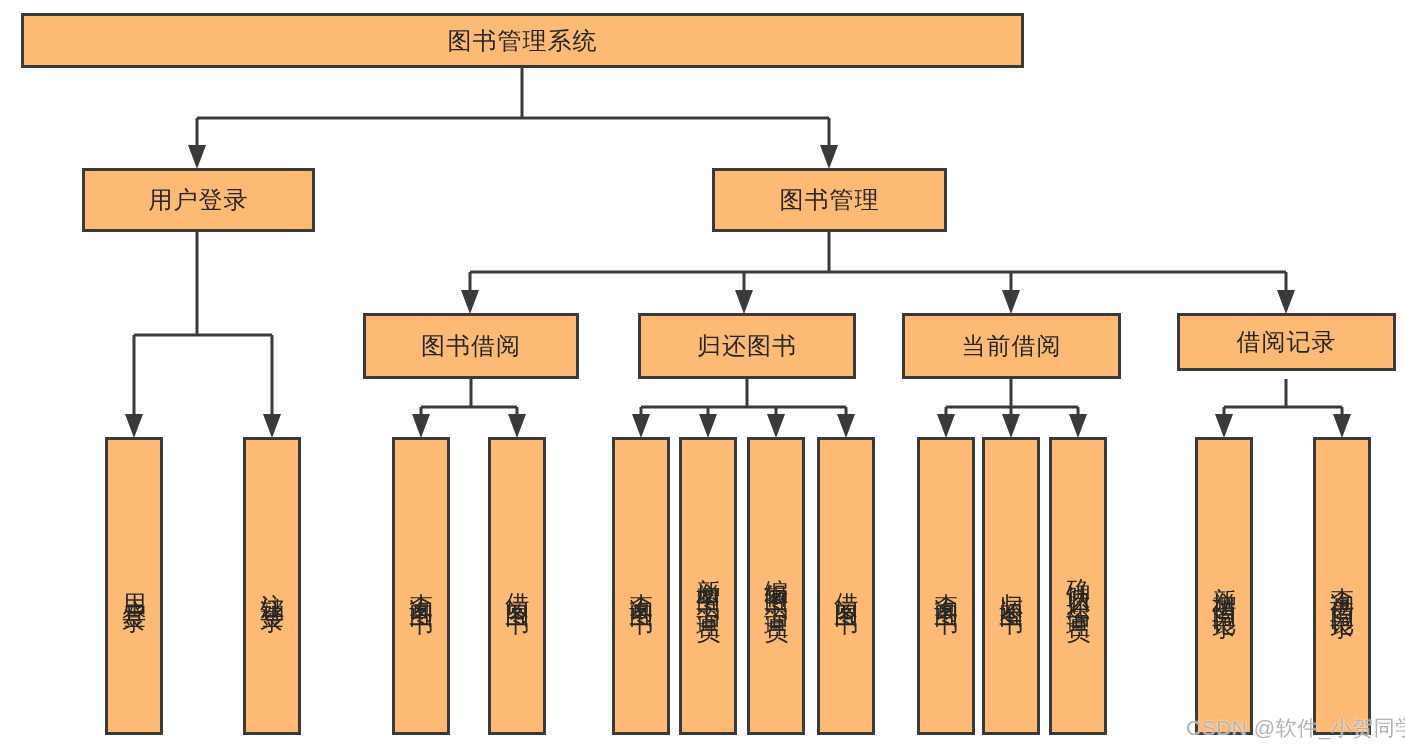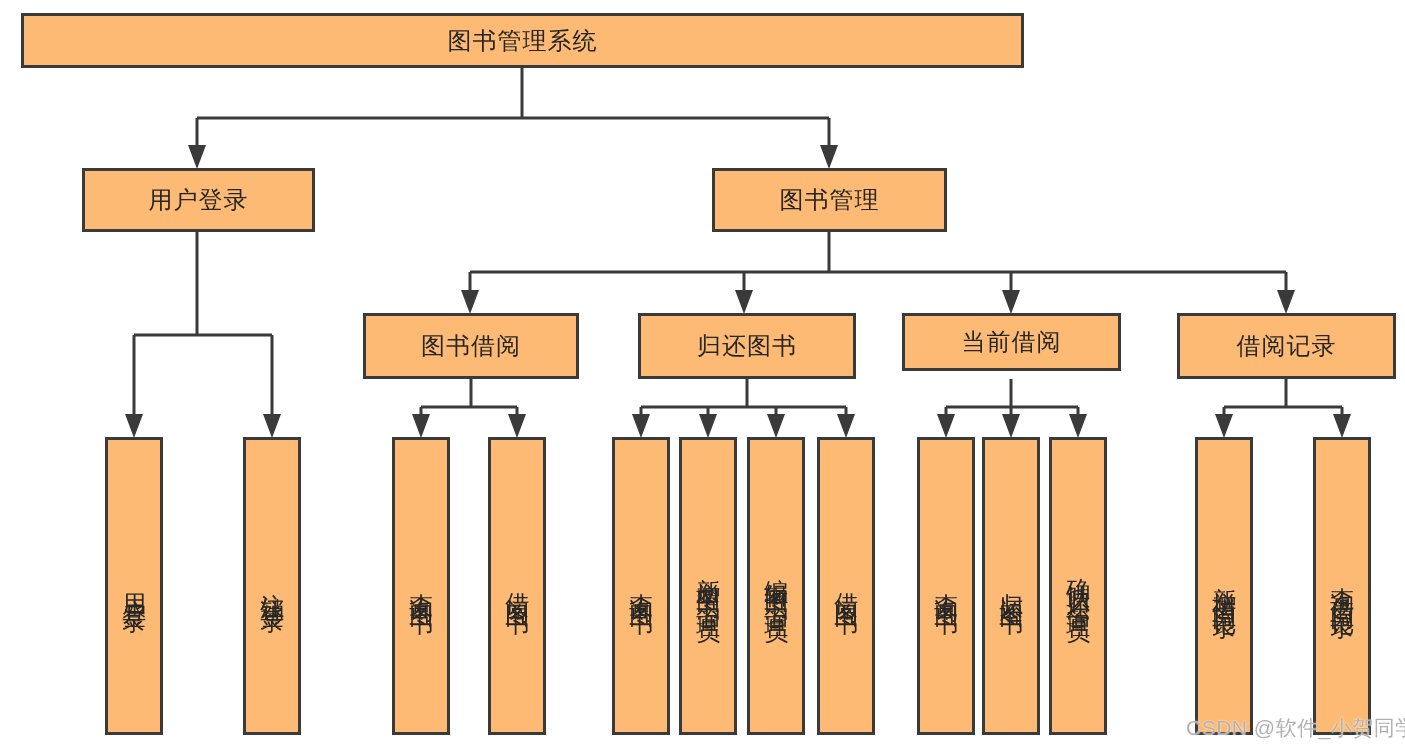--- a/index.html
+++ b/index.html
@@ -91,24 +91,24 @@
   <div class="node h" style="left:712px;top:168px;width:235px;height:64px">
     <span class="lbl">图书管理</span>
   </div>
 
   <div class="node h" style="left:363px;top:313px;width:216px;height:66px">
     <span class="lbl">图书借阅</span>
   </div>
   <div class="node h" style="left:638px;top:313px;width:218px;height:66px">
     <span class="lbl">归还图书</span>
   </div>
-  <div class="node h" style="left:902px;top:313px;width:219px;height:58px">
+  <div class="node h" style="left:902px;top:313px;width:219px;height:66px">
     <span class="lbl">当前借阅</span>
   </div>
-  <div class="node h" style="left:1177px;top:313px;width:219px;height:66px">
+  <div class="node h" style="left:1177px;top:313px;width:219px;height:58px">
     <span class="lbl">借阅记录</span>
   </div>
 
   <div class="node v" style="left:105px;top:437px;width:58px;height:298px">
     <span class="lbl">用户登录</span>
   </div>
   <div class="node v" style="left:243px;top:437px;width:58px;height:298px">
     <span class="lbl">注销登录</span>
   </div>
 

